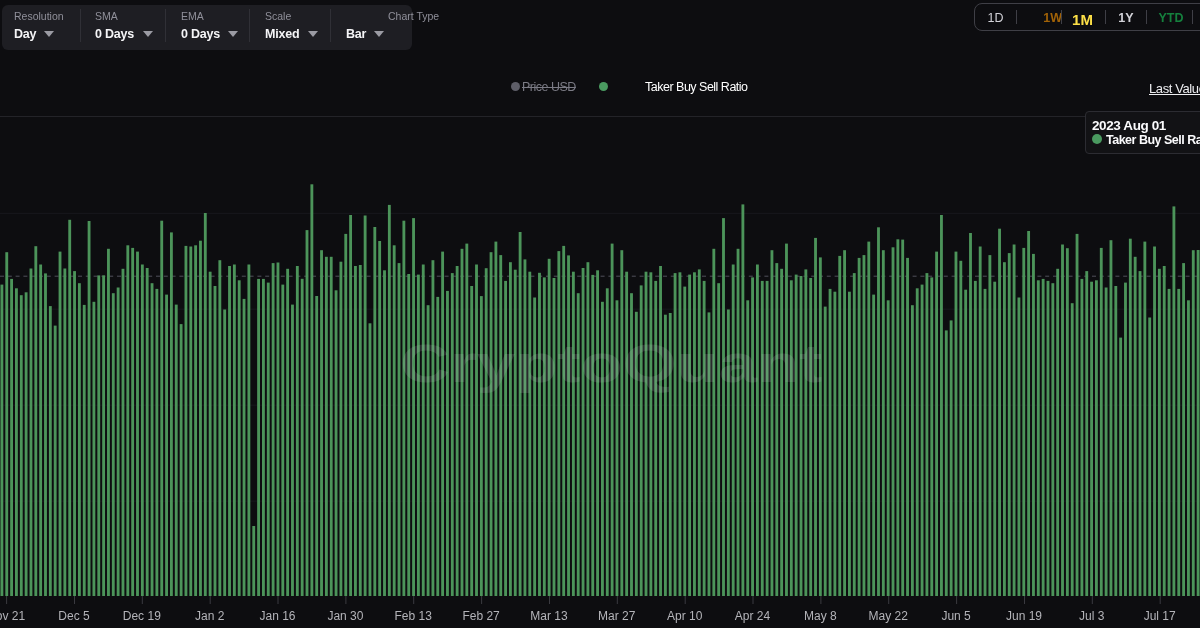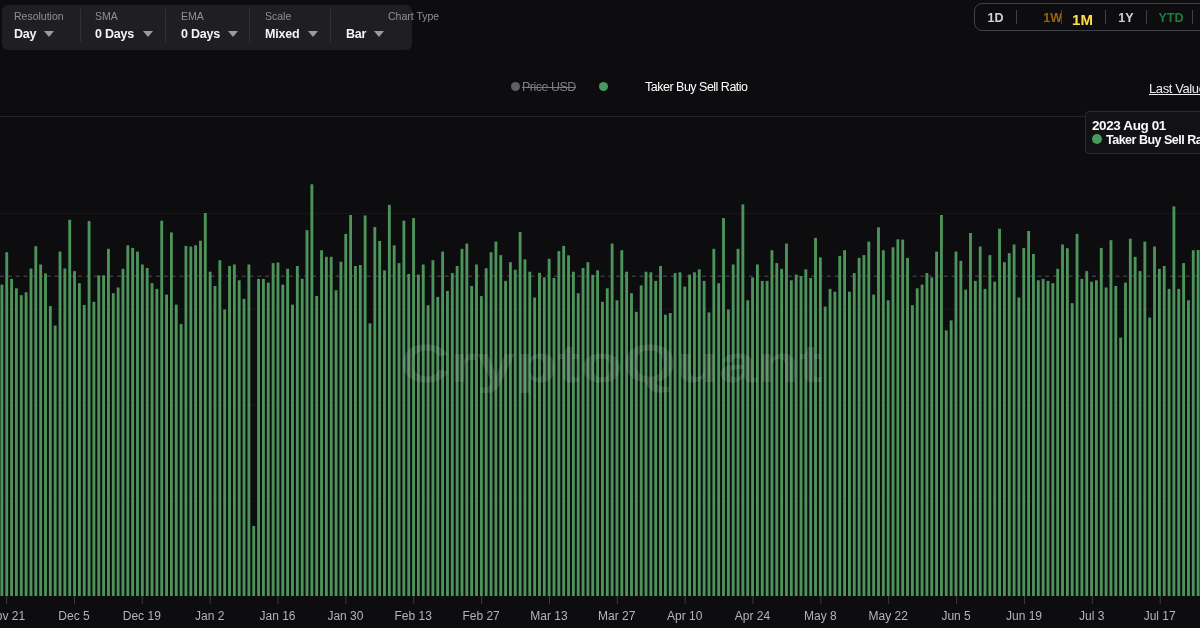--- a/index.html
+++ b/index.html
@@ -318,21 +318,21 @@
 <div class="abs" style="left:181px;top:10px;font-size:10.5px;color:#90909a;">EMA</div>
 <div class="abs" style="left:181px;top:27px;font-size:12.5px;color:#f5f5f7;font-weight:bold;letter-spacing:-0.2px;">0 Days</div>
 <div class="abs" style="left:228px;top:31px;width:0;height:0;border-left:5.2px solid transparent;border-right:5.2px solid transparent;border-top:6px solid #9b9ba3;"></div>
 <div class="abs" style="left:265px;top:10px;font-size:10.5px;color:#90909a;">Scale</div>
 <div class="abs" style="left:265px;top:27px;font-size:12.5px;color:#f5f5f7;font-weight:bold;letter-spacing:-0.2px;">Mixed</div>
 <div class="abs" style="left:308px;top:31px;width:0;height:0;border-left:5.2px solid transparent;border-right:5.2px solid transparent;border-top:6px solid #9b9ba3;"></div>
 <div class="abs" style="left:344px;top:10px;font-size:10.5px;color:#90909a;margin-left:44px;">Chart Type</div>
 <div class="abs" style="left:346px;top:27px;font-size:12.5px;color:#f5f5f7;font-weight:bold;letter-spacing:-0.2px;">Bar</div>
 <div class="abs" style="left:374px;top:31px;width:0;height:0;border-left:5.2px solid transparent;border-right:5.2px solid transparent;border-top:6px solid #9b9ba3;"></div>
 <div class="abs" style="left:973.5px;top:2.5px;width:246px;height:28.5px;border:1px solid #3f3f46;border-radius:8px;"></div>
-<div class="abs" style="left:970.5px;top:10.5px;width:50px;text-align:center;font-size:12.5px;font-weight:bold;color:#d2d2d8;">1D</div>
+<div class="abs" style="left:970.5px;top:10.5px;width:50px;text-align:center;font-size:12.5px;font-weight:normal;color:#d2d2d8;">1D</div>
 <div class="abs" style="left:1012px;top:10.5px;width:50px;text-align:right;font-size:12.5px;font-weight:bold;color:#a16207;">1W</div>
 <div class="abs" style="left:1057.5px;top:10.5px;width:50px;text-align:center;font-size:15px;font-weight:bold;color:#fde047;">1M</div>
 <div class="abs" style="left:1101px;top:10.5px;width:50px;text-align:center;font-size:12.5px;font-weight:bold;color:#d2d2d8;">1Y</div>
 <div class="abs" style="left:1146px;top:10.5px;width:50px;text-align:center;font-size:12.5px;font-weight:bold;color:#15803d;">YTD</div>
 <div class="abs" style="left:1015.6px;top:10px;width:1px;height:14px;background:#3f3f46"></div>
 <div class="abs" style="left:1060.6px;top:10px;width:1px;height:14px;background:#3f3f46"></div>
 <div class="abs" style="left:1105.4px;top:10px;width:1px;height:14px;background:#3f3f46"></div>
 <div class="abs" style="left:1145.6px;top:10px;width:1px;height:14px;background:#3f3f46"></div>
 <div class="abs" style="left:1191.6px;top:10px;width:1px;height:14px;background:#3f3f46"></div>
 <div class="abs" style="left:511px;top:82px;width:9px;height:9px;border-radius:50%;background:#5e5e68;"></div>

